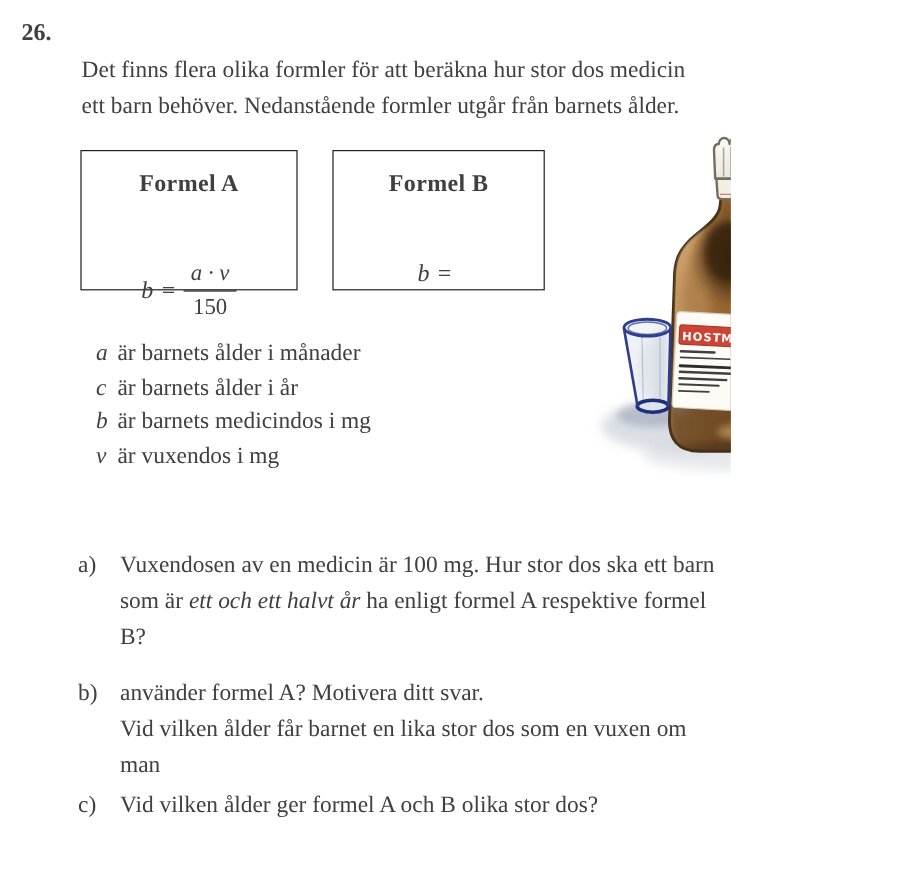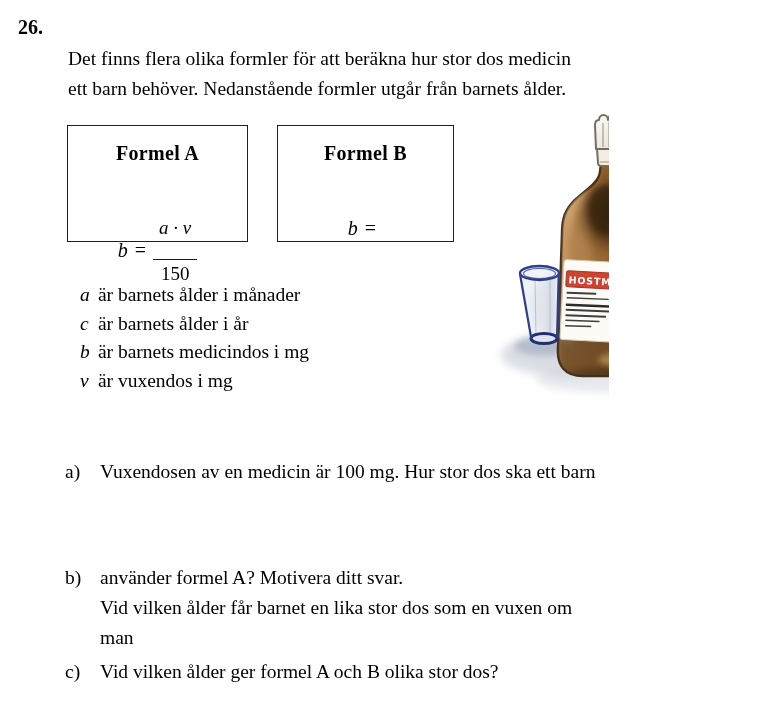--- a/index.html
+++ b/index.html
@@ -2,21 +2,21 @@
 <html><head>
 <meta charset="utf-8">
 <style>
   * { margin:0; padding:0; box-sizing:border-box; }
   html,body { background:#ffffff; }
   .page {
     position:relative;
     width:609px; height:728px;
     background:#ffffff;
     font-family:"Liberation Serif","DejaVu Serif",serif;
-    color:#000000;
+    color:#404040;
     font-size:19.5px;
     overflow:hidden;
   }
   .qnum {
     position:absolute; left:18px; top:16px;
     font-weight:bold; font-size:20px;
   }
   .intro {
     position:absolute; left:68px; top:16px;
     line-height:30px; white-space:nowrap;margin-top:28px;
@@ -27,21 +27,21 @@
     display:flex; flex-direction:column; align-items:center;
     padding-top:16px; background:#ffffff;gap:45px;
   }
   .fbox-a { left:67px; width:181px; }
   .fbox-b { left:277px; width:177px; }
   .ftitle { font-weight:bold; font-size:20px; letter-spacing:.3px; }
   .formula { display:flex; align-items:center; margin-top:7px; font-size:20px; }
   .it { font-style:italic; }
   .eq { margin:0 7px; }
   .frac { display:inline-flex; flex-direction:column; align-items:center; font-size:19px; line-height:1.15; }
-  .frac .num { padding:0 6px 20px; border-bottom:1.6px solid #1d1d1d; }
+  .frac .num { padding:0 6px 3px; border-bottom:1.6px solid #1d1d1d; }
   .frac .den { padding-top:3px; }
   .vars {
     position:absolute; left:80px; top:281px;
     line-height:28.5px;
   }
   .vars .sym { font-style:italic; display:inline-block; min-width:13px; }
   .subq {
     position:absolute; left:65px;
     line-height:30px; display:flex; align-items:flex-start;
   }
@@ -212,20 +212,21 @@
       <path d="M 70.7 182 L 69 246" stroke="#2d3f8c" stroke-width="2.2" stroke-linecap="round"></path>
       <ellipse cx="51.5" cy="181" rx="19.5" ry="7" fill="#f4f6fa" fill-opacity="0.6" stroke="#2d3f8c" stroke-width="2.4"></ellipse>
       <ellipse cx="51.5" cy="181.5" rx="16" ry="5.2" fill="none" stroke="#2d3f8c" stroke-width="1.2" opacity="0.75"></ellipse>
     </g>
   </svg>
 
   <div class="subq subq-a">
     <div class="qlabel">a)</div>
     <div class="qtext">
       <div><span>Vuxendosen av en medicin är 100 mg. Hur stor dos ska ett barn</span></div>
+      <div><span>som är </span><span class="it">ett och ett halvt år</span><span> ha enligt formel A respektive formel B?</span></div>
     </div>
   </div>
 
   <div class="subq subq-b">
     <div class="qlabel">b)</div>
     <div class="qtext">
       <div>använder formel A? Motivera ditt svar.</div>
       <div>Vid vilken ålder får barnet en lika stor dos som en vuxen om man</div>
     </div>
   </div>

